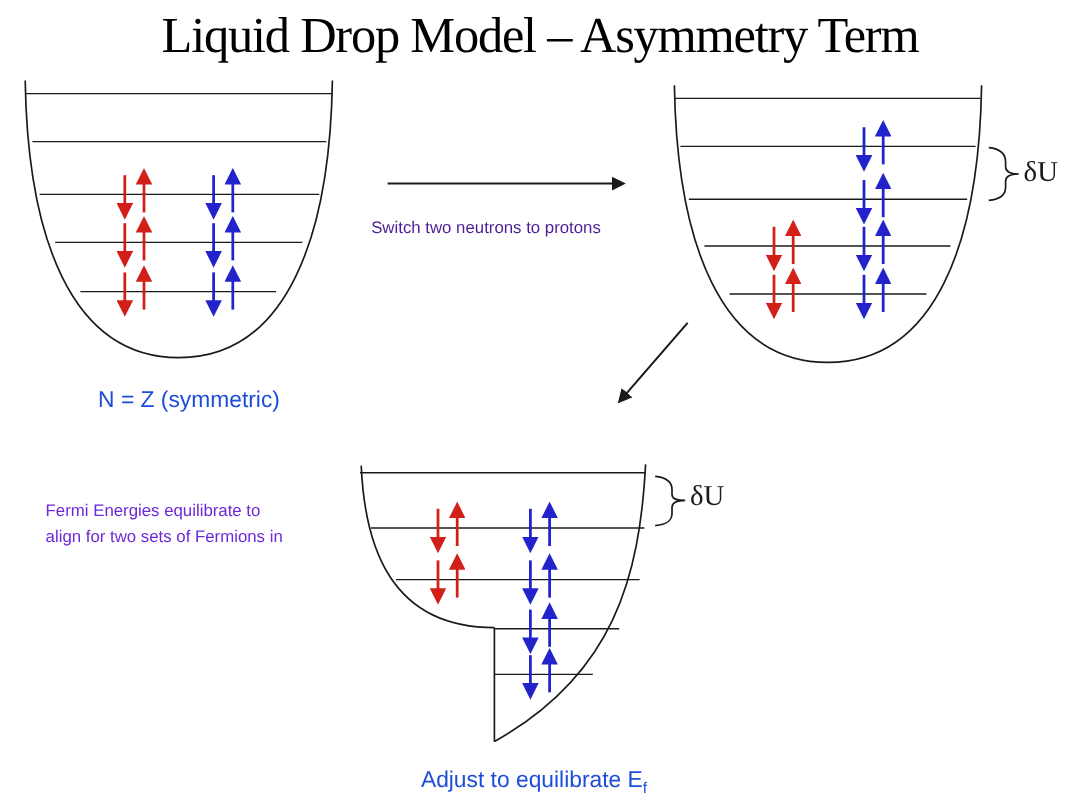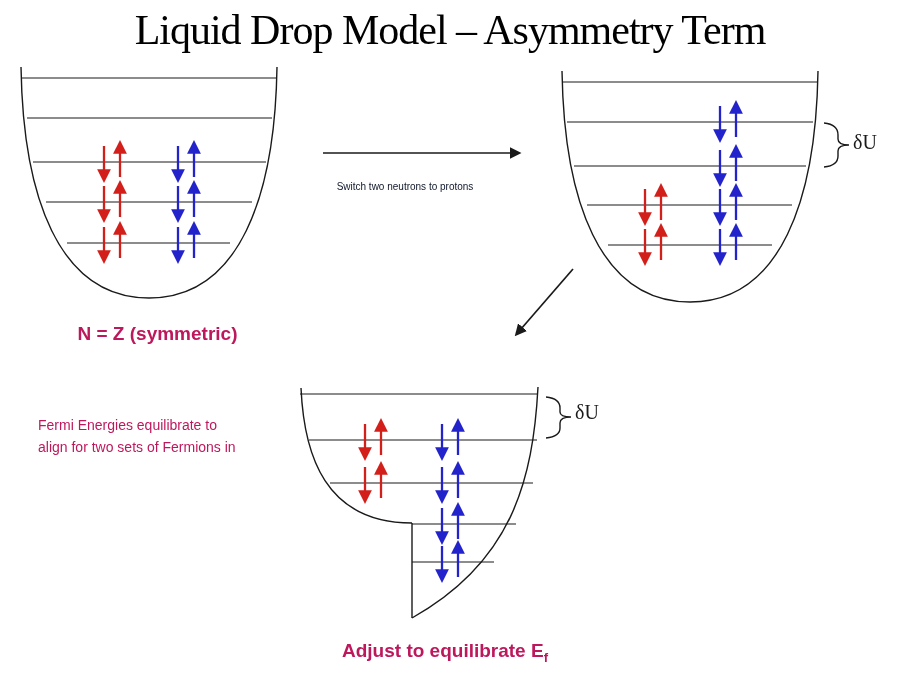--- a/index.html
+++ b/index.html
@@ -19,34 +19,34 @@
     white-space:nowrap;
     font-family:Liberation Serif, serif;
   }
   svg.diagram{position:absolute;left:0;top:0;}
   .lvl{stroke:#1a1a1a;stroke-width:1.2;fill:none;}
   .curve{stroke:#1a1a1a;stroke-width:1.4;fill:none;}
   .brace{stroke:#1a1a1a;stroke-width:1.4;fill:none;}
   .flow-arrow{stroke:#1a1a1a;stroke-width:1.7;fill:none;}
   .caption{
     position:absolute;text-align:center;
-    font-size:19px;color:#be185d;white-space:nowrap;font-weight:bold;
+    font-size:19px;color:#1d4ed8;white-space:nowrap;
   }
   .small-note{
     position:absolute;font-size:14px;line-height:21.5px;
-    color:#be185d;text-align:left;
+    color:#6d28d9;text-align:left;
   }
   .switch-label{
     position:absolute;left:280px;top:181px;width:250px;
-    text-align:center;font-size:10px;color:#0f172a;white-space:nowrap;
+    text-align:center;font-size:14px;color:#4c1d95;white-space:nowrap;
   }
   .delta-label{
     position:absolute;
     font-family:"Liberation Serif",serif;
-    font-size:20px;color:#1a1a1a;white-space:nowrap;
+    font-size:24px;color:#1a1a1a;white-space:nowrap;
   }
   .fermi-note{left:38px;top:415px;width:260px;}
   .fermi-note span{display:block;}
   .adjust-caption{left:320px;top:640px;width:250px;}
   .adjust-caption sub{font-size:13px;}
 </style>
 </head>
 <body>
 
 <div class="slide">

